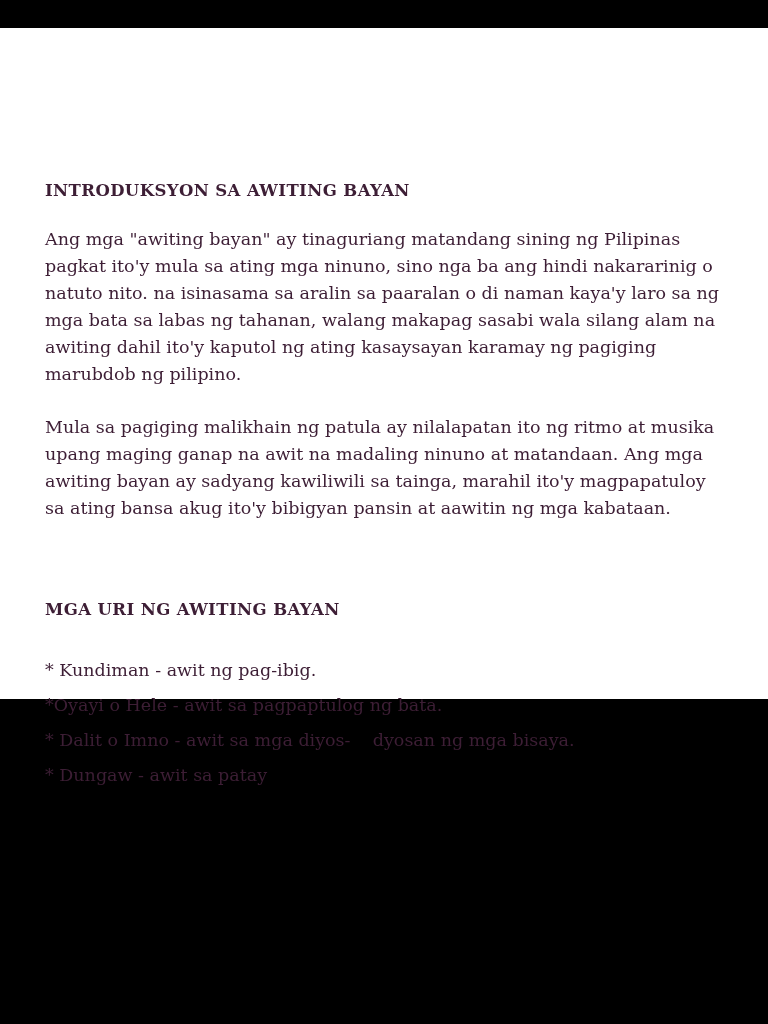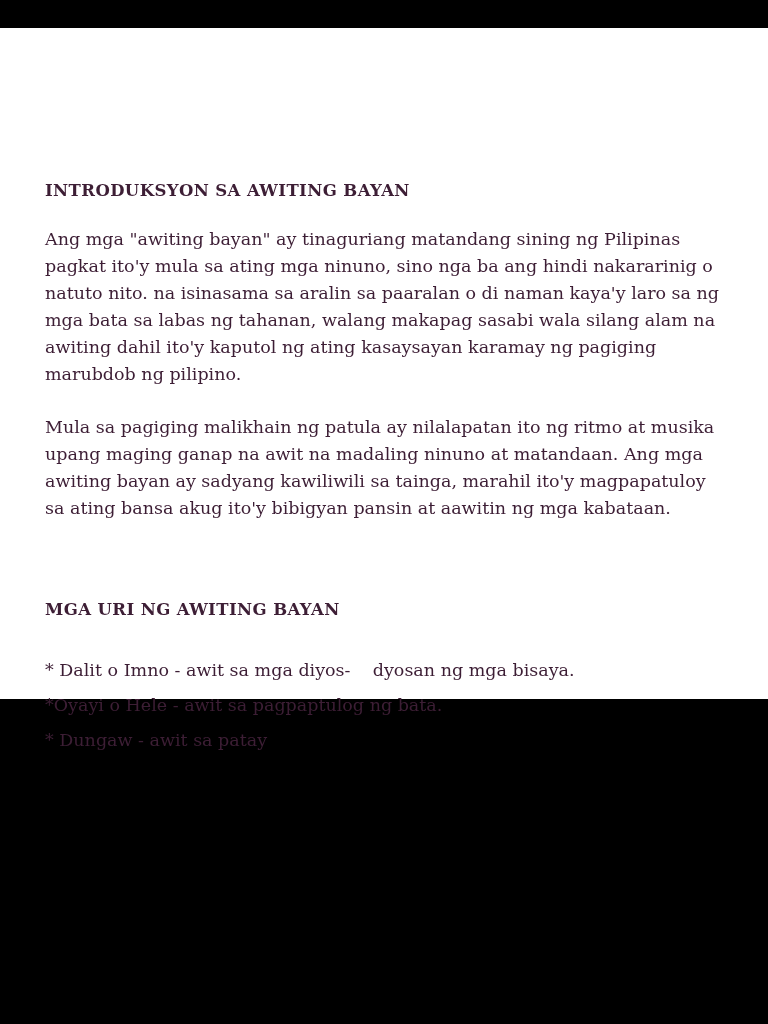--- a/index.html
+++ b/index.html
@@ -80,22 +80,23 @@
 
       <h1 class="doc-heading heading-1">INTRODUKSYON SA AWITING BAYAN</h1>
 
       <p class="para">Ang mga "awiting bayan" ay tinaguriang matandang sining ng Pilipinas pagkat ito'y mula sa ating mga ninuno, sino nga ba ang hindi nakararinig o natuto nito. na isinasama sa aralin sa paaralan o di naman kaya'y laro sa ng mga bata sa labas ng tahanan, walang makapag sasabi wala silang alam na awiting dahil ito'y kaputol ng ating kasaysayan karamay ng pagiging marubdob ng pilipino.</p>
 
       <p class="para">Mula sa pagiging malikhain ng patula ay nilalapatan ito ng ritmo at musika upang maging ganap na awit na madaling ninuno at matandaan. Ang mga awiting bayan ay sadyang kawiliwili sa tainga, marahil ito'y magpapatuloy sa ating bansa akug ito'y bibigyan pansin at aawitin ng mga kabataan.</p>
 
       <h2 class="doc-heading heading-2">MGA URI NG AWITING BAYAN</h2>
 
       <div class="song-list">
+        <div class="song-item">* Kundiman - awit ng pag-ibig.</div>
+        <div class="song-item">*Oyayi o Hele - awit sa pagpaptulog ng bata.</div>
         <div class="song-item">* Dalit o Imno - awit sa mga diyos-    dyosan ng mga bisaya.</div>
-        <div class="song-item">*Oyayi o Hele - awit sa pagpaptulog ng bata.</div>
         <div class="song-item">* Dungaw - awit sa patay</div>
       </div>
 
     </div>
   </div>
 
   <div class="bar bar-bottom"></div>
 </div>
 
 </body></html>

